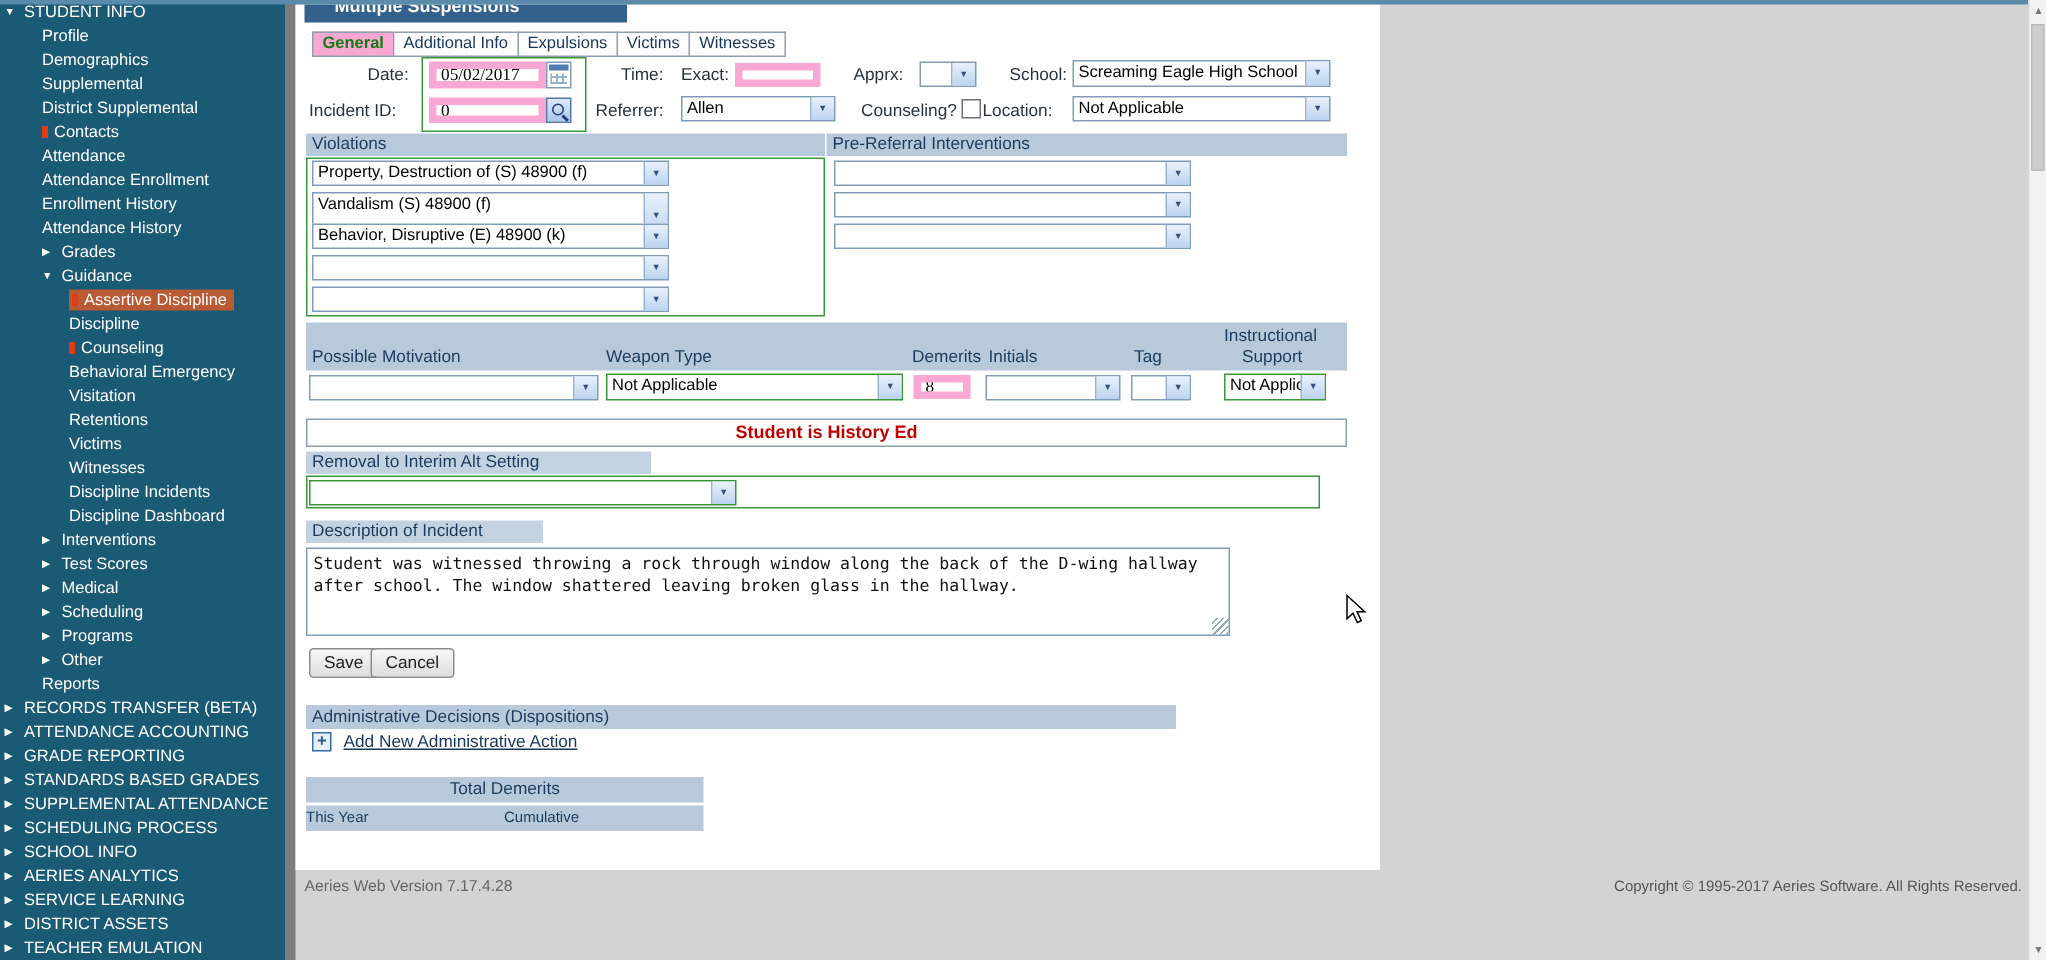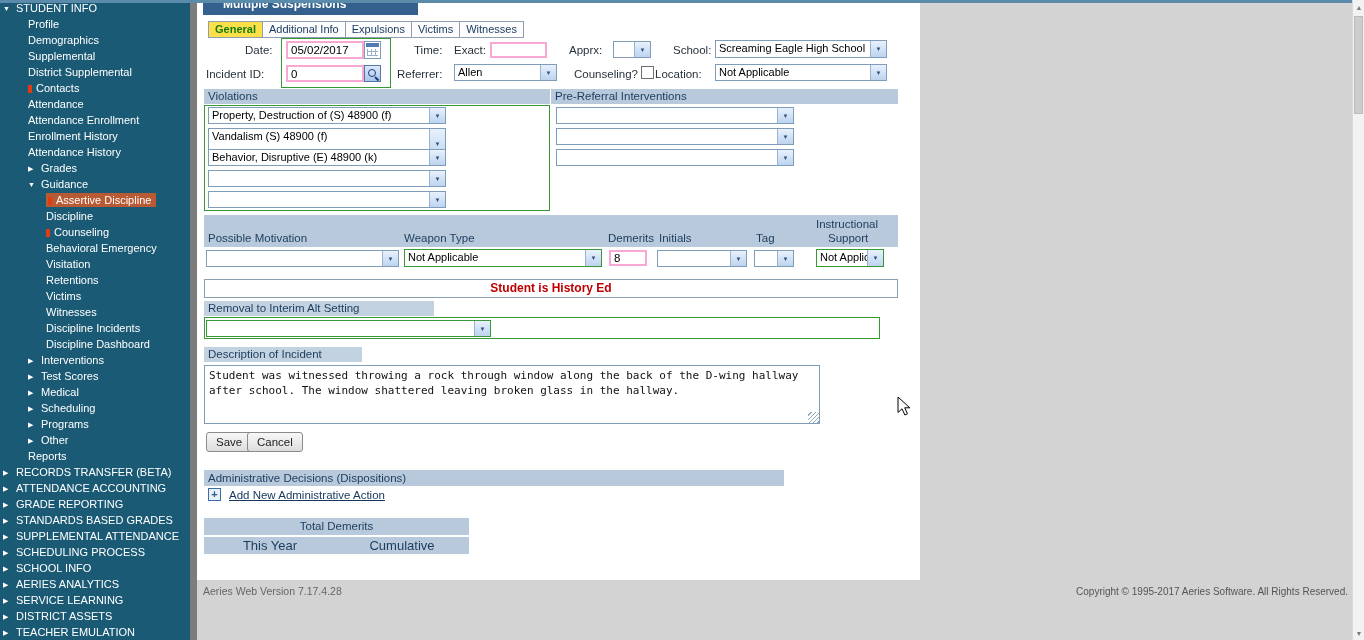--- a/index.html
+++ b/index.html
@@ -25,25 +25,25 @@
   .gutter { position:absolute; left:190px; top:0; width:7px; height:640px; background:#7c7c7c; }
 
   
   .panel { position:absolute; left:197px; top:3px; width:723px; height:577px; background:#fff; }
   .titlebar { position:absolute; left:6px; top:0; width:215px; height:12px; background:#33608c; overflow:hidden; }
   .titlebar span { position:absolute; left:20px; top:-6px; color:#fff; font-size:12px; font-weight:bold; white-space:nowrap; }
 
   .tabs { position:absolute; left:11px; top:18px; display:flex; }
   .tab { border:1px solid #919eb0; border-left:none; padding:1px 6px 2px; font-size:11px; color:#16365c; background:#fdfdfd; cursor:pointer; white-space:nowrap; }
   .tab:first-child { border-left:1px solid #919eb0; }
-  .tab.active { color:#157a15; font-weight:bold; background:#fde047; }
+  .tab.active { color:#157a15; font-weight:bold; background:#f9a8d4; }
 
   .lbl { position:absolute; font-size:11.5px; color:#27323c; white-space:nowrap; }
 
-  .ti { position:absolute; border:2px solid #f9a8d4; font-size:11.5px; font-family:Liberation Sans, sans-serif; padding:0 3px; box-sizing:border-box; background:#fff; }
+  .ti { position:absolute; border:5px solid #f9a8d4; font-size:11.5px; font-family:Liberation Serif, serif; padding:0 3px; box-sizing:border-box; background:#fff; }
 
   .select { position:absolute; background:#fff; border:1px solid #7f9db9; box-sizing:border-box; cursor:pointer; }
   .select .val { display:block; margin-right:15px; padding-left:3px; font-size:11px; line-height:15px; white-space:nowrap; overflow:hidden; color:#000; }
   .select .arr { position:absolute; right:0; top:0; bottom:0; width:15px; background:linear-gradient(#e9f1fc,#bcd4f0); border-left:1px solid #9ab4d0; color:#33517c; font-size:6px; display:flex; align-items:center; justify-content:center; }
   .select.green { border-color:#389838; }
 
   .greenbox { position:absolute; border:1px solid #389838; box-sizing:border-box; background:#fff; }
 
   .hbar { position:absolute; background:#b7c9da; color:#1b3c5e; font-size:11.5px; box-sizing:border-box; padding-left:4px; line-height:15px; }
   .hbar.nolabelpad { padding-left:0; }
@@ -67,21 +67,21 @@
 
   textarea.desc { position:absolute; border:1px solid #7f9db9; font-family:"DejaVu Sans Mono","Liberation Mono",monospace; font-size:11px; line-height:15px; padding:2px 4px; box-sizing:border-box; resize:none; overflow:hidden; color:#111; background:#fff; }
   .grab { position:absolute; width:11px; height:11px; background:repeating-linear-gradient(135deg, transparent 0 2px, #8fa8ba 2px 3px); cursor:nwse-resize; }
 
   .addplus { position:absolute; width:13px; height:13px; box-sizing:border-box; border:1px solid #3b6ea5; background:#e8f0fa; color:#2c5c94; font-weight:bold; font-size:11px; line-height:11px; text-align:center; cursor:pointer; }
   .alink { position:absolute; font-size:11.5px; color:#16365c; text-decoration:underline; cursor:pointer; }
 
   .tdtable { position:absolute; }
   .tdh { background:#b7c9da; text-align:center; font-size:11.5px; color:#1b3c5e; line-height:17px; height:17px; }
   .tdrow { display:flex; background:#b7c9da; margin-top:2px; height:17px; }
-  .tdcell { width:132px; text-align:center; font-size:13px; color:#1b3c5e; line-height:17px; }
+  .tdcell { width:132px; font-size:10px; color:#1b3c5e; line-height:17px; }
 
   .footer-version { position:absolute; left:203px; top:585px; font-size:10.5px; color:#666; }
   .footer-copy { position:absolute; right:16px; top:586px; font-size:10px; color:#555; }
 
   
   .scrollbar { position:absolute; right:0; top:0; width:12px; height:640px; background:#f2f2f2; border-left:1px solid #d9d9d9; box-sizing:border-box; z-index:70; }
   .sbv-btn { position:absolute; left:0; width:12px; height:14px; color:#7a7a7a; font-size:7px; display:flex; align-items:center; justify-content:center; cursor:pointer; }
   .sbv-thumb { position:absolute; left:1px; top:16px; width:9px; height:98px; background:#cdcdcd; border:1px solid #bcbcbc; box-sizing:border-box; cursor:grab; }
 
   .cursor { position:absolute; left:897px; top:396px; z-index:99; pointer-events:none; }

